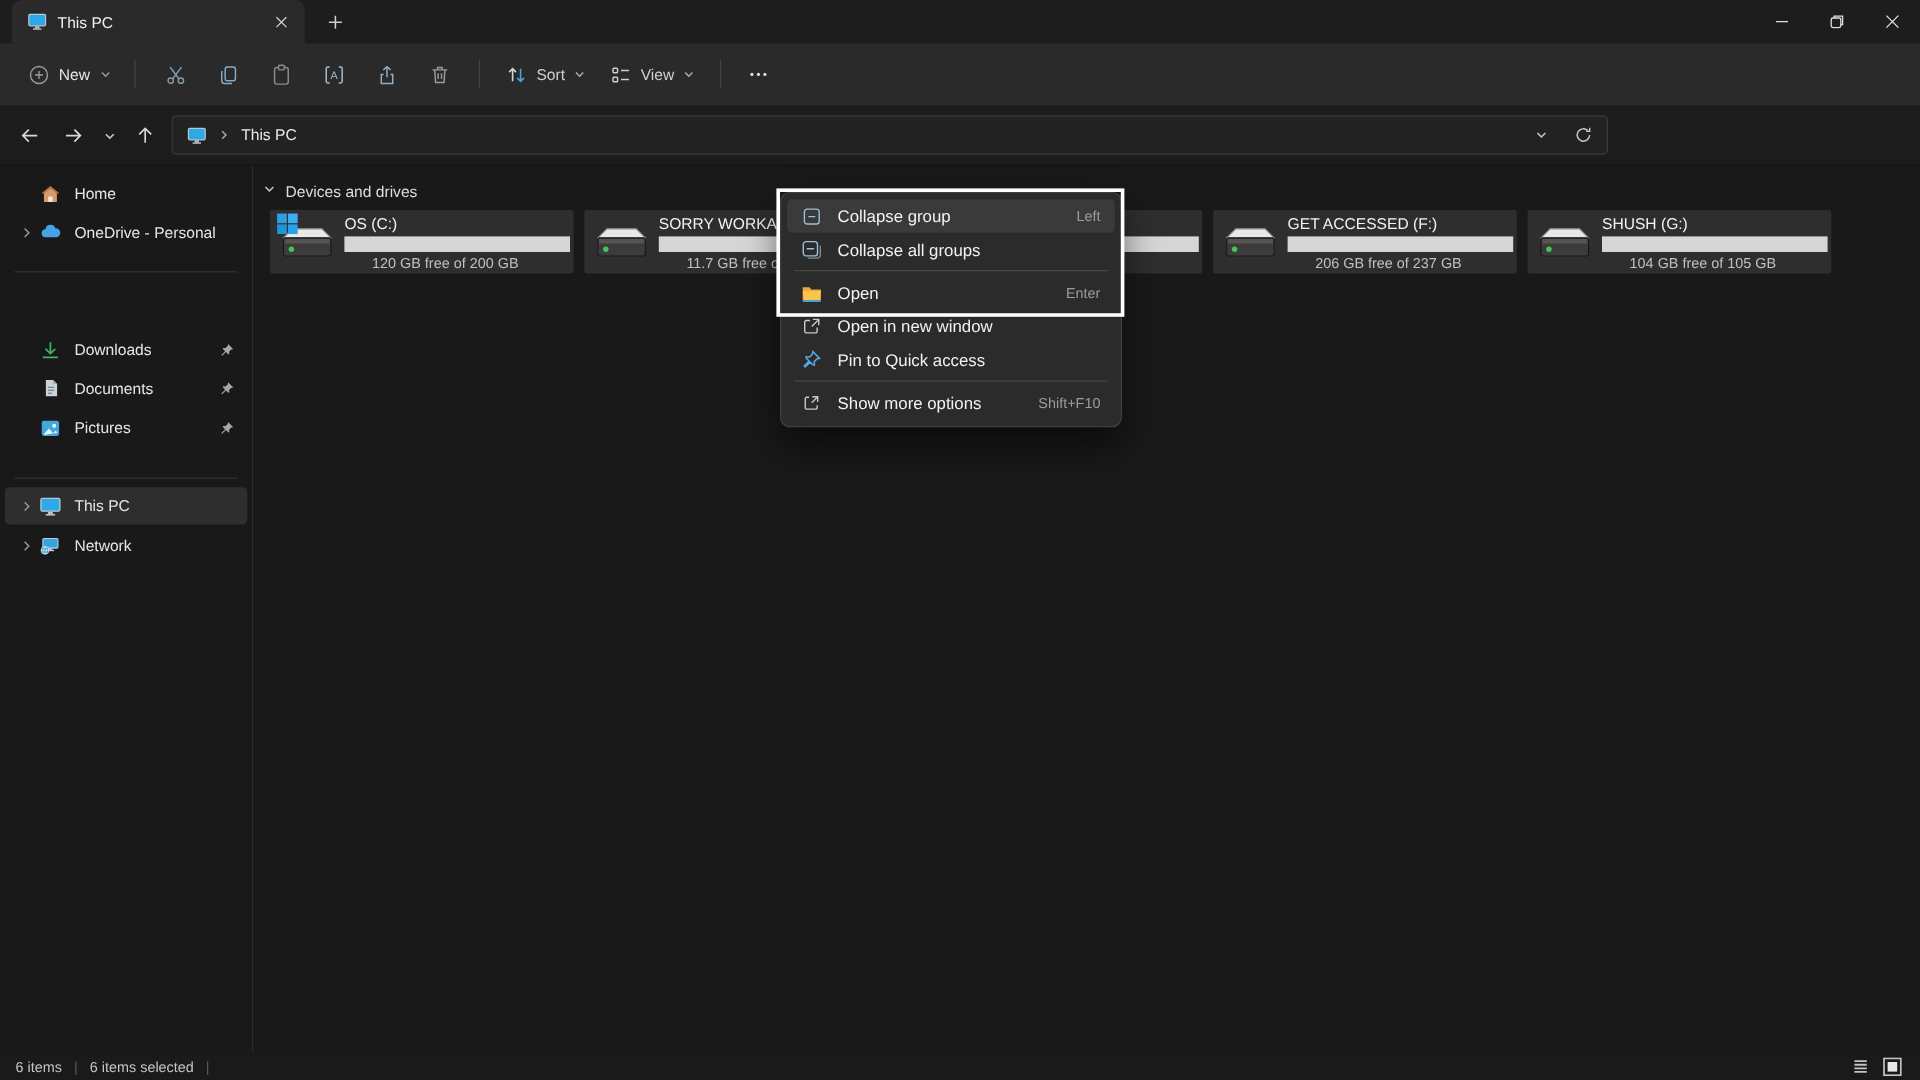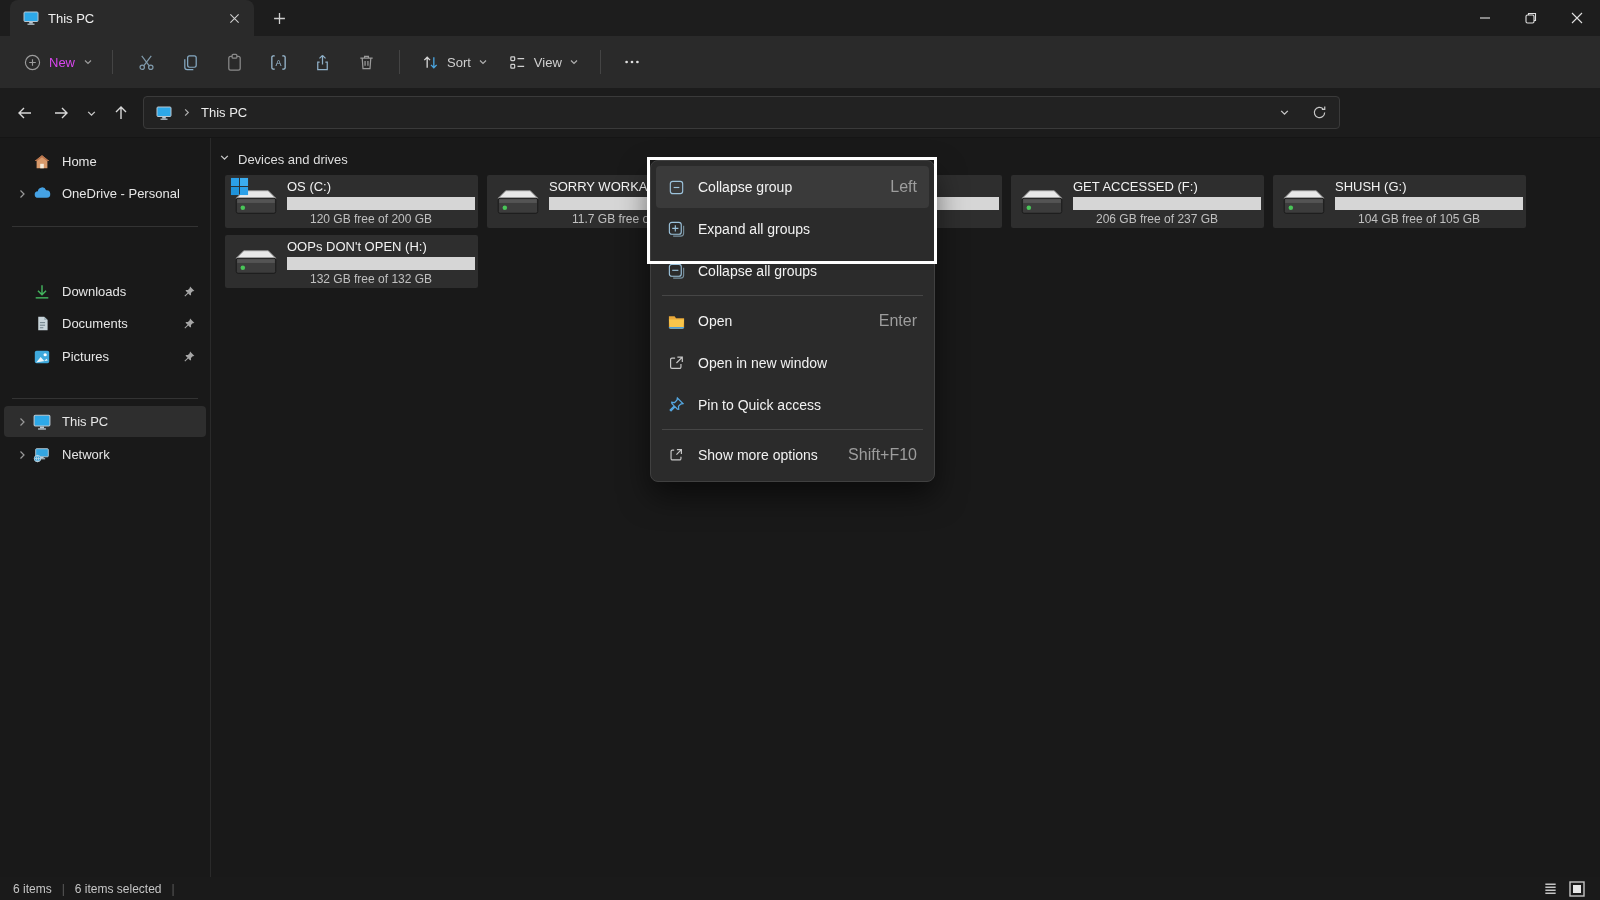--- a/index.html
+++ b/index.html
@@ -18,21 +18,21 @@
   .tab-title { font-size:13px; margin-left:9px; flex:1; color:#f0f0f0; }
   .tab-close { width:24px; height:24px; border-radius:4px; display:flex; align-items:center; justify-content:center; }
   .newtab { position:absolute; left:266px; top:5px; width:27px; height:27px; border-radius:4px;
             display:flex; align-items:center; justify-content:center; }
   .win-controls { position:absolute; right:0; top:0; height:36px; display:flex; }
   .win-btn { width:46px; height:36px; display:flex; align-items:center; justify-content:center; }
 
   
   .toolbar { position:absolute; left:0; top:36px; width:1600px; height:52px; background:#2a2a2a;
              display:flex; align-items:center; padding:0 16px; }
-  .tb-new { display:flex; align-items:center; gap:8px; color:#d946ef; font-size:13px; padding:6px 8px; border-radius:4px; }
+  .tb-new { display:flex; align-items:center; gap:8px; color:#e5e5e5; font-size:13px; padding:6px 8px; border-radius:4px; }
   .tb-sep { width:1px; height:24px; background:#444; margin:0 11px; }
   .tb-btn { width:44px; height:36px; display:flex; align-items:center; justify-content:center; border-radius:4px; }
   .tb-group { display:flex; align-items:center; gap:7px; color:#d0d0d0; font-size:13px; padding:6px 10px; border-radius:4px; }
   .tb-more { width:40px; height:36px; display:flex; align-items:center; justify-content:center; }
 
   
   .navrow { position:absolute; left:0; top:88px; width:1600px; height:50px; background:#1c1c1c; border-bottom:1px solid #151515; }
   .nav-btn { position:absolute; top:8px; width:34px; height:34px; display:flex; align-items:center; justify-content:center; border-radius:4px; }
   .addressbar { position:absolute; left:143px; top:8px; width:1197px; height:33px; background:#222;
                 border:1px solid #3a3a3a; border-radius:4px; display:flex; align-items:center; padding:0 12px; }
@@ -64,25 +64,25 @@
   .tile-name { position:absolute; left:62px; top:4px; width:188px; font-size:13px; color:#f2f2f2;
                white-space:nowrap; overflow:hidden; }
   .tile-bar { position:absolute; left:62px; top:22px; width:188px; height:13px; background:#d6d6d6; }
   .tile-fill { height:100%; background:#2797dc; }
   .tile-size { position:absolute; left:62px; top:37px; font-size:12px; color:#c0c0c0; white-space:nowrap;margin-left:23px; }
 
   
   .context-menu { position:absolute; left:650px; top:160px; width:285px; background:#2b2b2b;
                   border:1px solid #404040; border-radius:8px; padding:5px 0;
                   box-shadow:0 14px 30px rgba(0,0,0,.55); z-index:10; }
-  .menu-item { height:42px; display:flex; align-items:center; padding:0 12px 0 9px; margin:0 5px; border-radius:4px; }
+  .menu-item { height:28px; display:flex; align-items:center; padding:0 12px 0 9px; margin:0 5px; border-radius:4px; }
   .menu-item.hovered { background:#3a3a3a; }
   .mi-icon { width:22px; display:flex; justify-content:center; }
   .mi-label { margin-left:11px; font-size:14px; color:#f2f2f2; flex:1; white-space:nowrap; }
-  .mi-shortcut { font-size:16px; color:#9d9d9d; }
+  .mi-shortcut { font-size:12px; color:#9d9d9d; }
   .menu-sep { height:1px; background:#464646; margin:3px 11px 4px 11px; }
   .annotation { position:absolute; left:647px; top:157px; width:290px; height:107px;
                 border:3px solid #ffffff; z-index:20; pointer-events:none; }
 
   
   .watermark { position:absolute; left:1068px; top:713px; font-size:25px; font-weight:bold;
                color:#f2f2f2; letter-spacing:.5px; }
   .statusbar { position:absolute; left:0; top:877px; width:1600px; height:23px; background:#1a1a1a;
                display:flex; align-items:center; padding:0 13px; font-size:12px; color:#c6c6c6; }
   .sb-div { color:#5a5a5a; margin:0 10px; }
@@ -504,55 +504,31 @@
           <rect x="2" y="13" width="42" height="16" rx="2" fill="#3c3c3c" stroke="#181818" stroke-width="1"></rect>
           <rect x="3" y="14" width="40" height="4" fill="#545454"></rect>
           <circle cx="9" cy="23" r="2.4" fill="#49c558"></circle>
         </svg>
     </span>
     <span class="tile-name">SHUSH (G:)</span>
     <span class="tile-bar"><span class="tile-fill" style="width: 0%;"></span></span>
     <span class="tile-size">104 GB free of 105 GB</span>
   </div>
 
-  <div class="tile" style="left:225px;top:235px">
-    <span class="tile-icon">
-      <svg width="46" height="32" viewBox="0 0 46 34">
-          <polygon points="10,5 36,5 44,13 2,13" fill="#e8e8e8" stroke="#8f8f8f" stroke-width="1"></polygon>
-          <rect x="2" y="13" width="42" height="16" rx="2" fill="#3c3c3c" stroke="#181818" stroke-width="1"></rect>
-          <rect x="3" y="14" width="40" height="4" fill="#545454"></rect>
-          <circle cx="9" cy="23" r="2.4" fill="#49c558"></circle>
-        </svg>
-    </span>
-    <span class="tile-name">OOPs DON't OPEN (H:)</span>
-    <span class="tile-bar"><span class="tile-fill" style="width: 0%;"></span></span>
-    <span class="tile-size">132 GB free of 132 GB</span>
-  </div>
 
   <div class="context-menu">
     <div class="menu-item hovered">
       <span class="mi-icon">
         <svg width="19" height="19" viewBox="0 0 20 20" fill="none" stroke="#9cc3dc" stroke-width="1.2">
             <rect x="3.5" y="3.5" width="13" height="13" rx="2.5"></rect>
             <path d="M7 10h6"></path>
           </svg>
       </span>
       <span class="mi-label">Collapse group</span>
       <span class="mi-shortcut">Left</span>
-    </div>
-    <div class="menu-item">
-      <span class="mi-icon">
-        <svg width="19" height="19" viewBox="0 0 20 20" fill="none" stroke-width="1.2">
-            <path d="M6.5 17h8a3 3 0 0 0 3-3V6" stroke="#78909e"></path>
-            <rect x="2.5" y="2.5" width="12.5" height="12.5" rx="2.5" stroke="#9cc3dc"></rect>
-            <path d="M8.75 5.5v6.5M5.5 8.75H12" stroke="#9cc3dc"></path>
-          </svg>
-      </span>
-      <span class="mi-label">Expand all groups</span>
-      <span class="mi-shortcut"></span>
     </div>
     <div class="menu-item">
       <span class="mi-icon">
         <svg width="19" height="19" viewBox="0 0 20 20" fill="none" stroke-width="1.2">
             <path d="M6.5 17h8a3 3 0 0 0 3-3V6" stroke="#78909e"></path>
             <rect x="2.5" y="2.5" width="12.5" height="12.5" rx="2.5" stroke="#9cc3dc"></rect>
             <path d="M5.5 8.75H12" stroke="#9cc3dc"></path>
           </svg>
       </span>
       <span class="mi-label">Collapse all groups</span>

